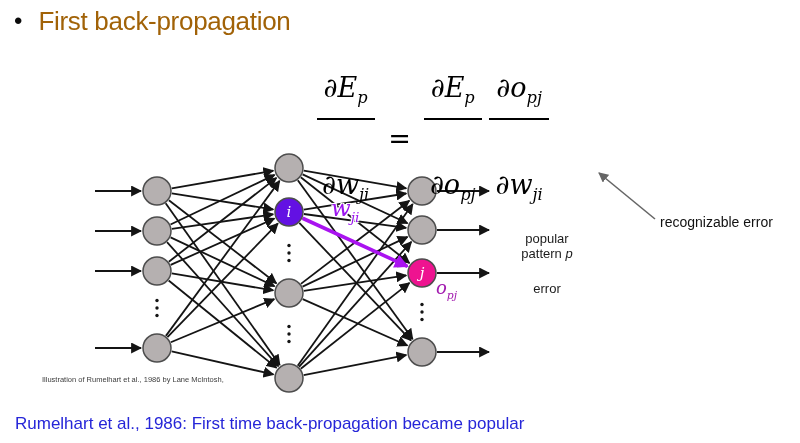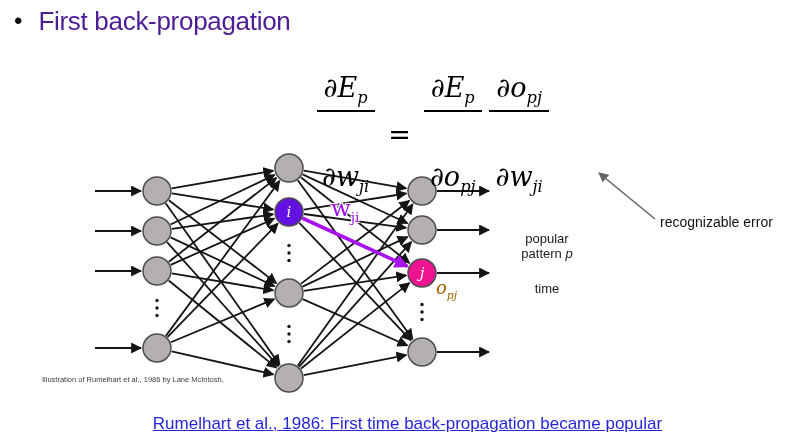--- a/index.html
+++ b/index.html
@@ -1,42 +1,42 @@
 <!DOCTYPE html>
 <html><head>
 <meta charset="utf-8">
 <style>
   html,body{margin:0;padding:0;background:#fff;}
   .slide{position:relative;width:800px;height:443px;background:#ffffff;overflow:hidden;
          font-family:"Liberation Sans",sans-serif;}
   .title-row{position:absolute;left:14px;top:4px;display:flex;align-items:flex-start;}
   .bullet{font-size:24px;color:#0b0b0b;margin-right:16px;line-height:34px;}
-  .title{font-size:26px;color:#4c1d95;letter-spacing:-0.3px;line-height:34px;}
+  .title{font-size:26px;color:#a16207;letter-spacing:-0.3px;line-height:34px;}
   .formula{position:absolute;left:312px;top:72px;display:flex;align-items:center;
            font-family:"DejaVu Serif",serif;font-style:italic;font-size:27px;color:#000;}
   .frac{display:inline-flex;flex-direction:column;align-items:center;margin:0 3px;}
-  .num{padding:0 7px 3px;border-bottom:2px solid #000;white-space:nowrap;}
+  .num{padding:0 7px 11px;border-bottom:2px solid #000;white-space:nowrap;}
   .den{padding:13px 7px 0;white-space:nowrap;margin-top:36px;}
   .formula sub,.mlabel sub,.err sub{font-size:0.6em;}
   .eq{margin:0 9px;font-style:normal;}
   .lbl{position:absolute;font-size:13px;line-height:15px;text-align:center;color:#1c1c1c;}
   #input-label{left:22px;top:230px;width:80px;}
   #output-label{left:506px;top:231px;width:82px;}
   #error-label{left:506px;top:281px;width:82px;}
   .it{font-style:italic;}
   #note-label{position:absolute;left:660px;top:214px;font-size:14px;color:#111;}
   .wlabel{position:absolute;left:331px;top:195px;font-family:"DejaVu Serif",serif;
-          font-size:23px;color:#9b15ef;
+          font-style:italic;font-size:23px;color:#9b15ef;
           text-shadow:-1px -1px 0 #fff,1px -1px 0 #fff,-1px 1px 0 #fff,1px 1px 0 #fff,0 0 3px #fff;}
   .olabel{position:absolute;left:436px;top:277px;font-family:"DejaVu Serif",serif;
-          font-style:italic;font-size:18px;color:#a16207;}
+          font-style:italic;font-size:18px;color:#a21caf;}
   #caption{position:absolute;left:42px;top:375px;width:246px;
            font-size:7.5px;line-height:10px;color:#404040;}
-  #footer{position:absolute;left:15px;right:0;top:414px;text-align:center;
-          font-size:17px;color:#2626d8;text-decoration:underline;}
+  #footer{position:absolute;left:15px;right:0;top:414px;text-align:left;
+          font-size:17px;color:#2626d8;}
   svg.net{position:absolute;left:0;top:0;width:800px;height:443px;}
 </style>
 </head>
 <body>
 
 <div class="slide">
 
   <div class="title-row">
     <span class="bullet">•</span>
     <span class="title">First back-propagation</span>
@@ -144,21 +144,21 @@
 
   <div class="olabel mlabel"><span>o</span><sub>pj</sub></div>
 
 
   <div class="lbl" id="output-label">
     <div>popular</div>
     <div><span>pattern </span><span class="it">p</span></div>
   </div>
 
   <div class="lbl err" id="error-label">
-    <div>time</div>
+    <div>error</div>
   </div>
 
   <div id="note-label">recognizable error</div>
 
   <div id="caption">
     <div>Illustration of Rumelhart et al., 1986 by Lane McIntosh,</div>
   </div>
 
   <div id="footer" style="color: rgb(38, 38, 216);">Rumelhart et al., 1986: First time back-propagation became popular</div>
 

